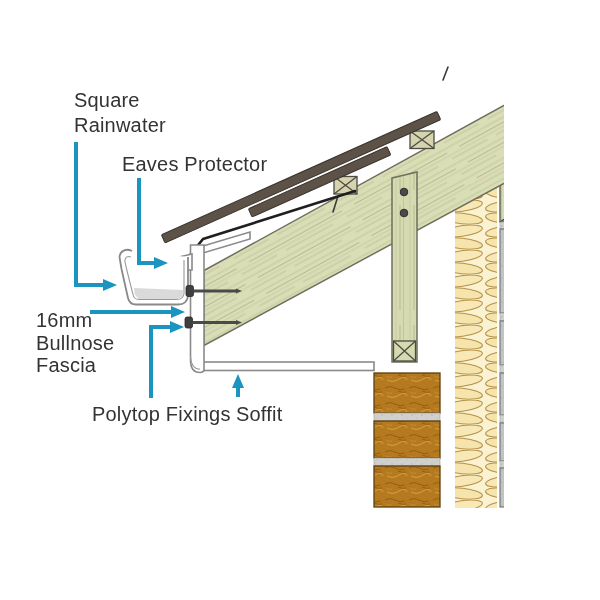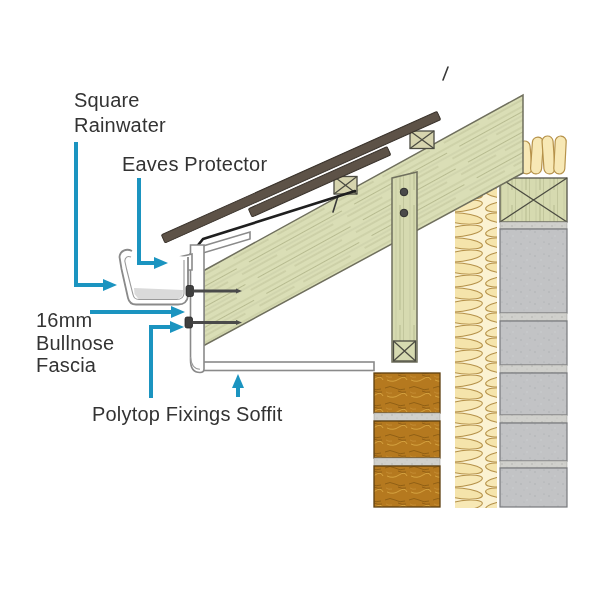--- a/index.html
+++ b/index.html
@@ -1,16 +1,16 @@
 <!DOCTYPE html>
 <html style="--c-arrow: #1b94c0; --c-label_text: #333333; --c-eaves_protector_line: #1f1f1f; --c-timber: #dadeb6; --c-tile_batten: #5d5247; --c-insulation: #f7e8b5; --c-insulation_outline: #b6924a; --c-block: #c2c3c5; --c-mortar: #d0d0cc; --c-brick: #b5791f; --c-linework: #8a8a8a;"><head>
 <meta charset="utf-8">
 <style>
   html,body{margin:0;padding:0;background:#ffffff;}
-  .stage{width:600px;height:600px;position:relative;background:#fff;overflow:hidden;}
+  .stage{width:504px;height:600px;position:relative;background:#fff;overflow:hidden;}
   svg{display:block;}
   .lbl{font-family:"Liberation Sans",sans-serif;font-size:20px;font-weight:400;
        fill:var(--c-label_text,#333);letter-spacing:0.2px;}
   .arrow{stroke:var(--c-arrow,#1b94c0);stroke-width:4;fill:none;stroke-linecap:butt;stroke-linejoin:miter;}
   .arrowhead{fill:var(--c-arrow,#1b94c0);stroke:none;}
   .protector{stroke:var(--c-eaves_protector_line,#1f1f1f);stroke-width:2.6;fill:none;
              stroke-linecap:round;stroke-linejoin:round;}
   .outline{stroke:#8a8a8a;stroke-width:1.6;fill:#ffffff;}
   .thin{stroke:#9a9a9a;stroke-width:1.1;fill:none;}
   .xmark{stroke:#4c4c42;stroke-width:1.3;fill:none;}

